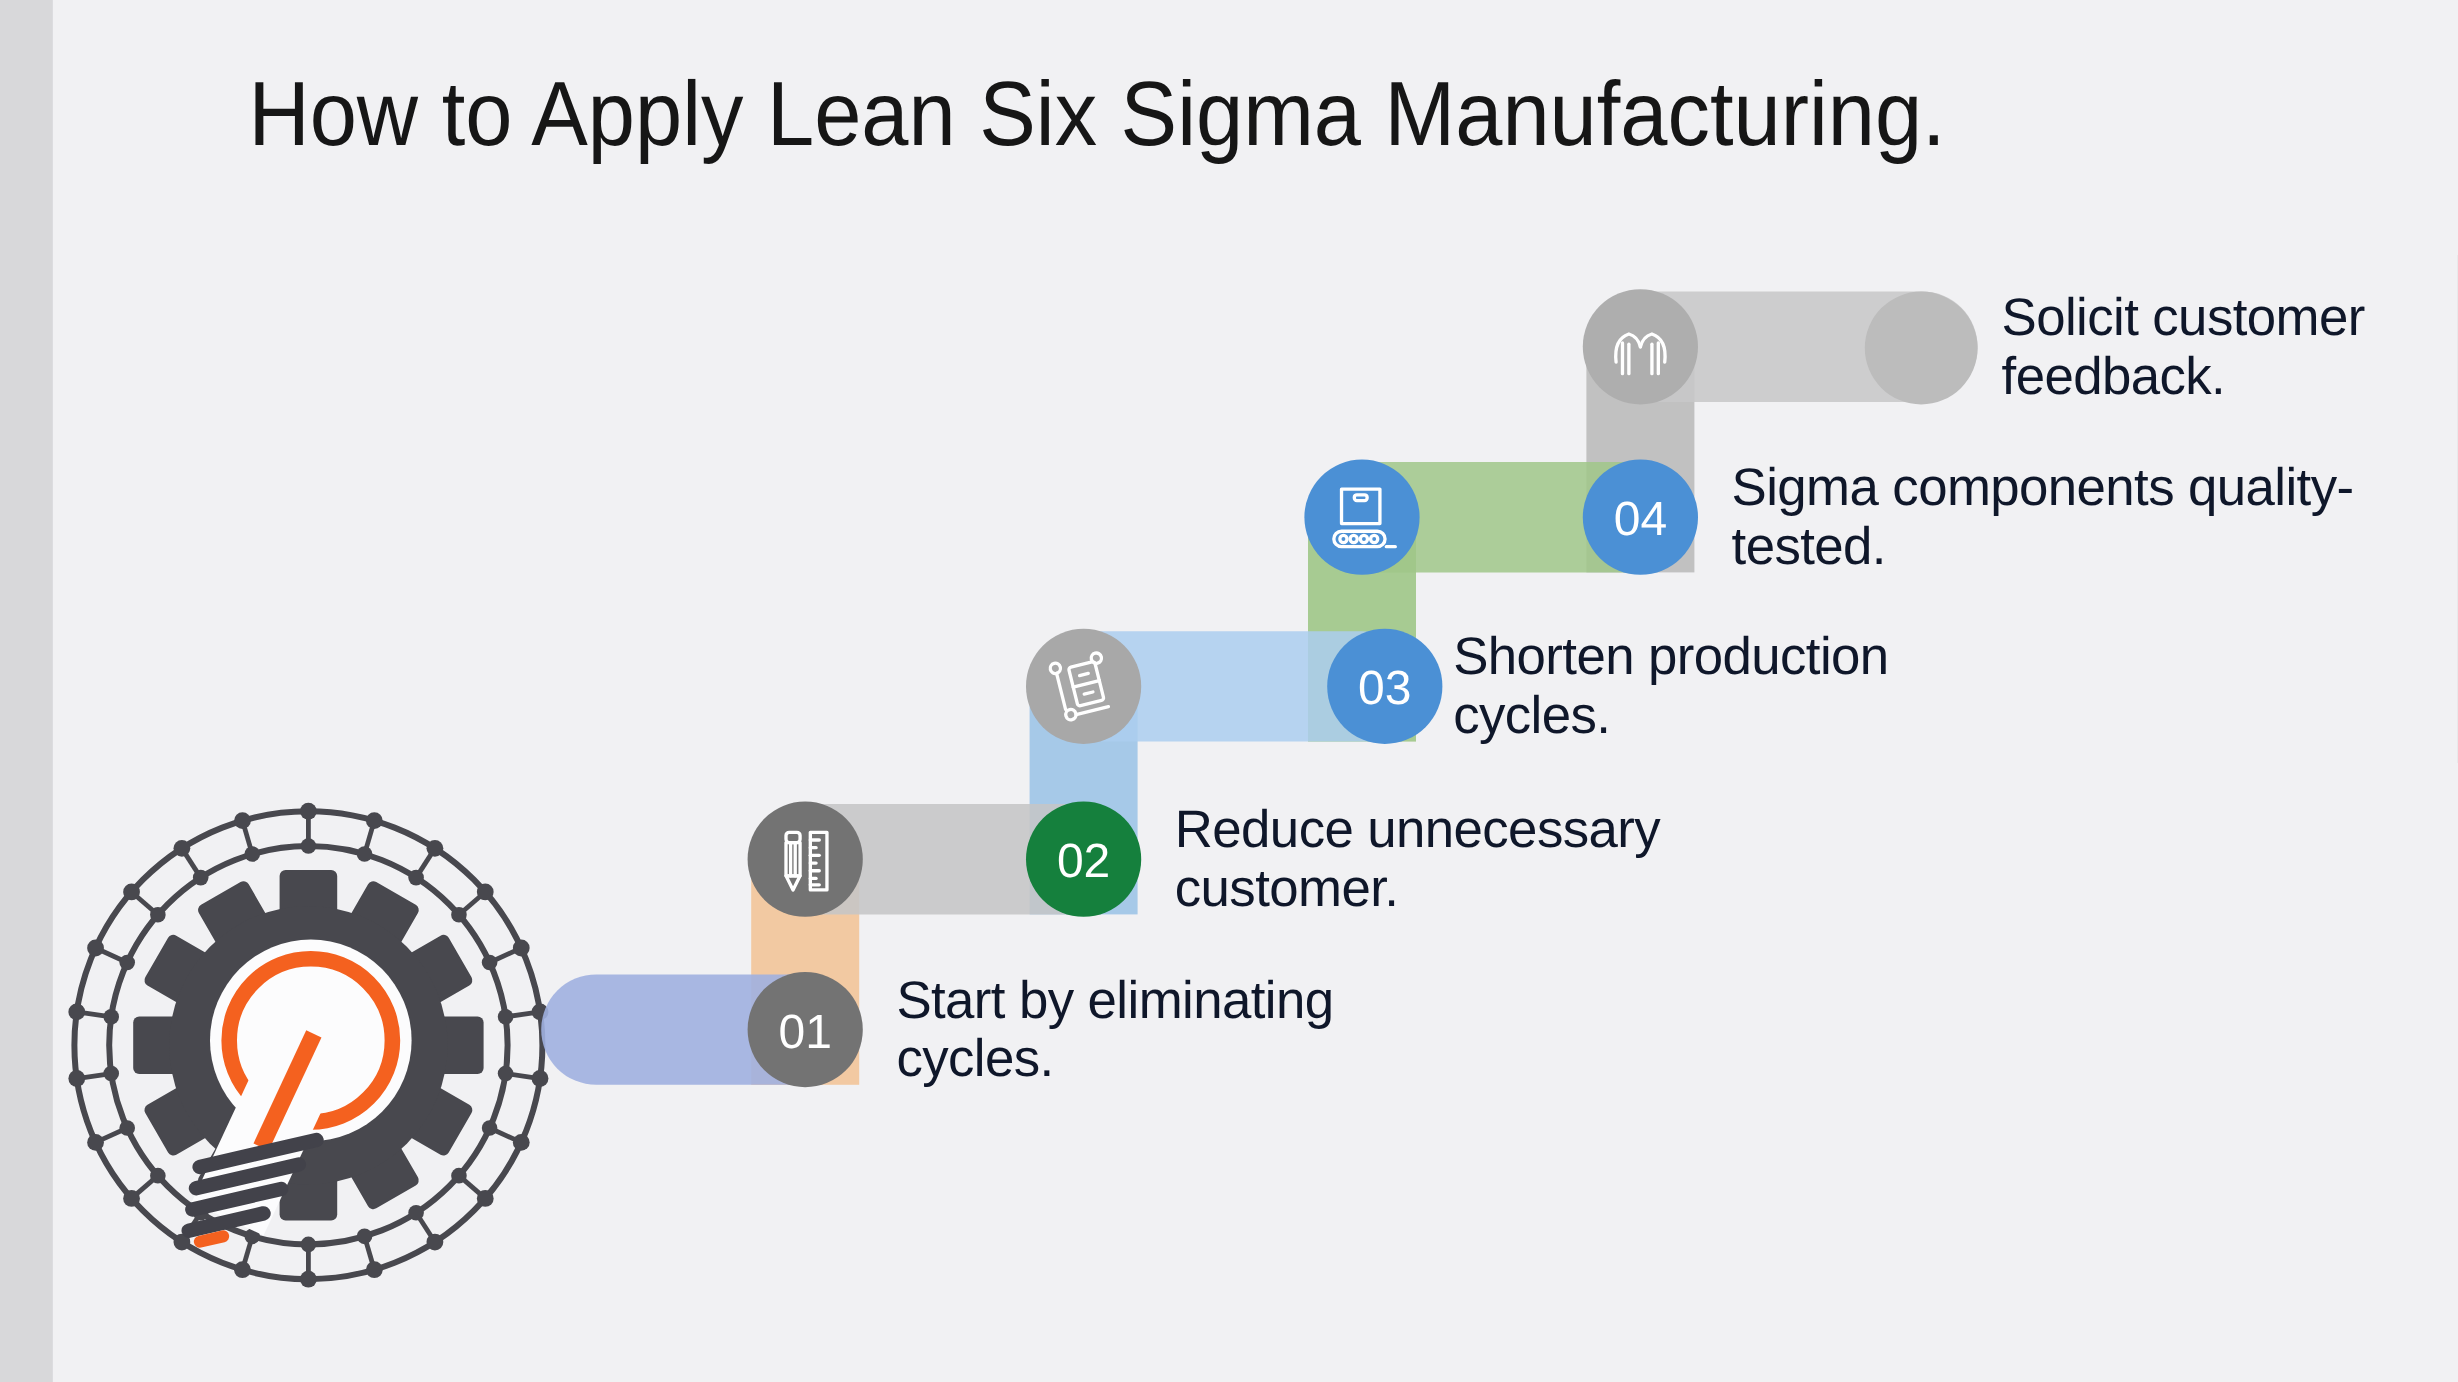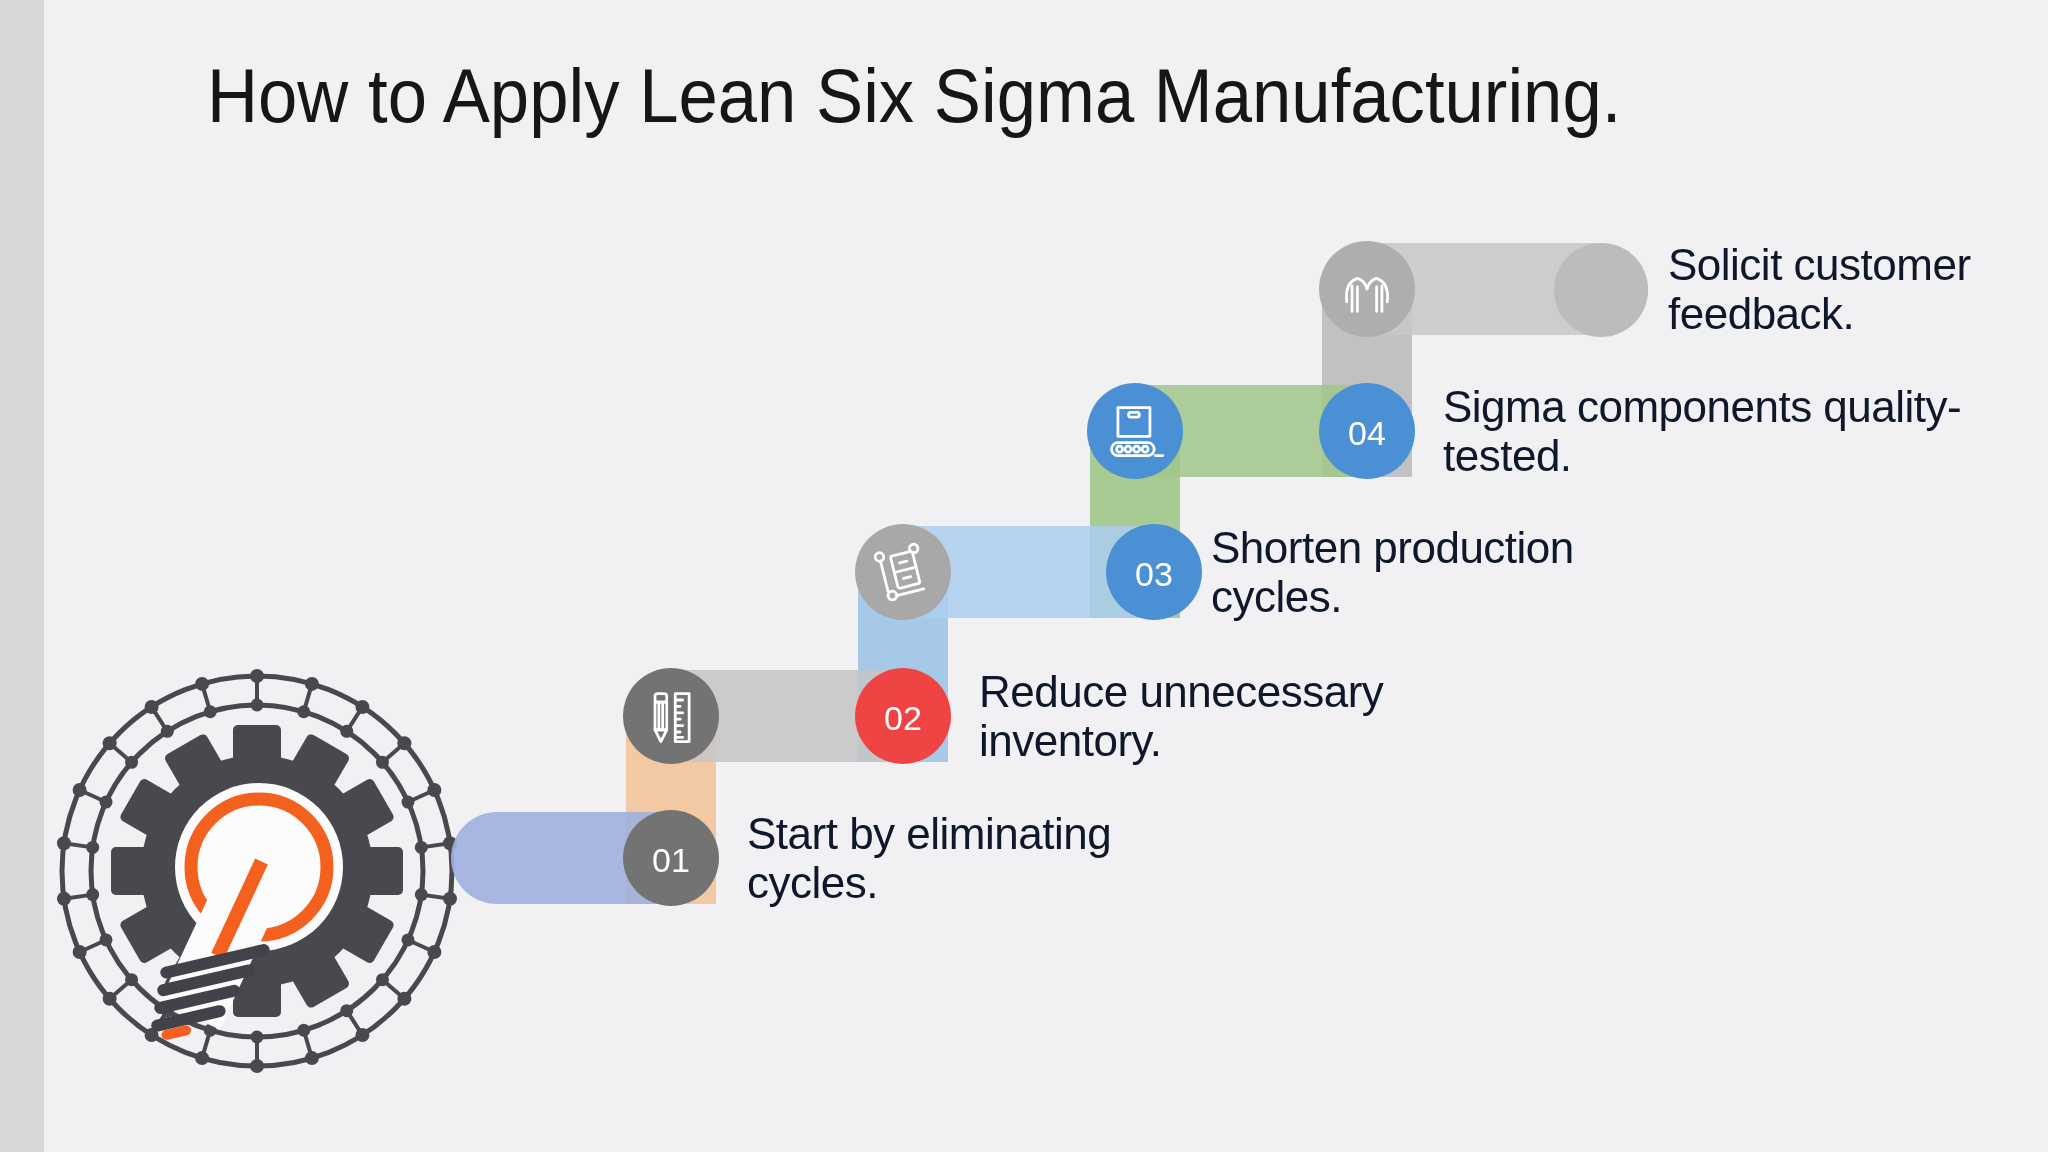--- a/index.html
+++ b/index.html
@@ -24,25 +24,25 @@
   .pill.p1{ background:rgba(160,176,224,0.90); }
   .pill.p2{ background:rgba(197,197,198,0.88); }
   .pill.p3{ background:rgba(171,206,238,0.85); }
   .pill.p4{ background:rgba(160,199,136,0.85); }
   .pill.p5{ background:rgba(199,199,200,0.88); }
   .circle{
     position:absolute; width:96px; height:96px; border-radius:50%;
     display:flex; align-items:center; justify-content:center;
   }
   .circle .num{
-    color:#ffffff; font-size:34px; line-height:1; padding-top:3px;
+    color:#ffffff; font-size:40px; line-height:1; padding-top:3px;
   }
   .c-blue-dark{ background:#737373; }
   .c-blue-med { background:#4b90d5; }
-  .c-gray-1{ background:#ef4444; }
+  .c-gray-1{ background:#15803d; }
   .c-gray-2{ background:#a8a8a8; }
   .c-gray-3{ background:#aeaeae; }
   .c-end{ position:absolute; width:94px; height:94px; border-radius:50%; background:#bcbcbc; }
   .icon-svg{ width:64px; height:64px; }
   .icon-svg *{ stroke:#ffffff; fill:none; stroke-width:2.6; stroke-linecap:round; stroke-linejoin:round; }
   .label{
     position:absolute; color:#0f172a; font-size:44px; line-height:49px;
     letter-spacing:-0.5px; white-space:nowrap;
   }
   .logo{ position:absolute; left:3px; top:661px; width:420px; height:420px; }
@@ -232,21 +232,21 @@
       <path d="M39 28 L39 51"></path>
     </svg>
   </div>
 
   <div class="label" style="left:703px; top:809px;">
     <div>Start by eliminating</div>
     <div>cycles.</div>
   </div>
   <div class="label" style="left:935px; top:667px;">
     <div>Reduce unnecessary</div>
-    <div>inventory.</div>
+    <div>customer.</div>
   </div>
   <div class="label" style="left:1167px; top:523px;">
     <div>Shorten production</div>
     <div>cycles.</div>
   </div>
   <div class="label" style="left:1399px; top:382px;">
     <div>Sigma components quality-</div>
     <div>tested.</div>
   </div>
   <div class="label" style="left:1624px; top:240px;">

